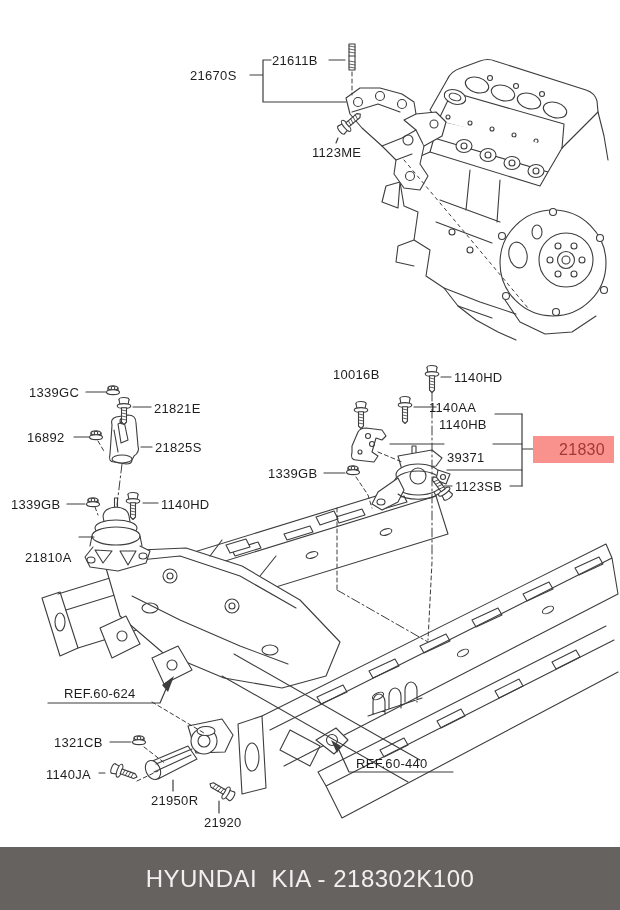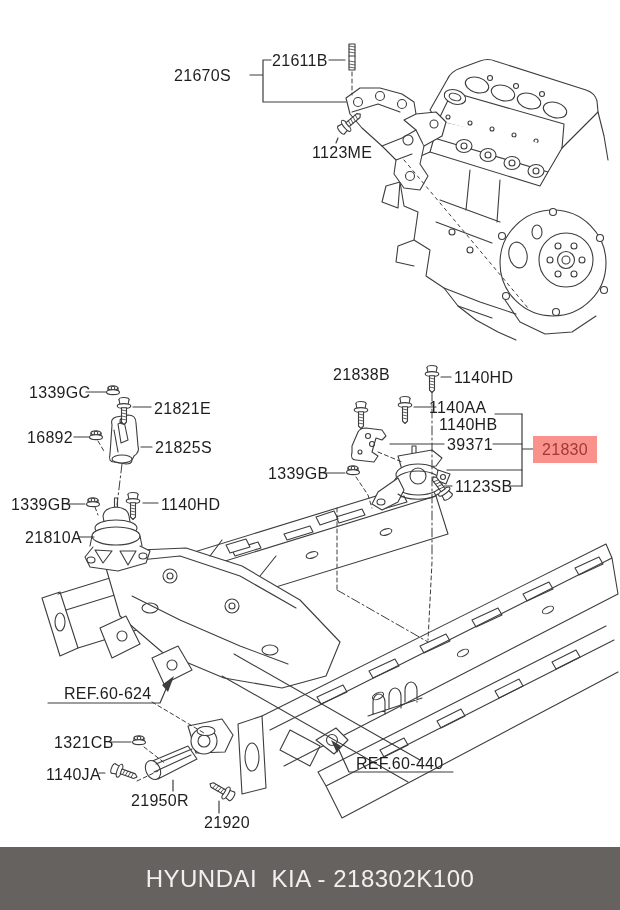--- a/index.html
+++ b/index.html
@@ -1,21 +1,21 @@
 <!DOCTYPE html>
 <html><head>
 <meta charset="utf-8">
 <style>
   html,body{margin:0;padding:0;background:#ffffff;}
   #stage{position:relative;width:620px;height:910px;background:#ffffff;overflow:hidden;
          font-family:"Liberation Sans",sans-serif;}
   #art{position:absolute;left:0;top:0;}
-  .lbl{position:absolute;font-size:16px;line-height:17px;color:#1e1e1e;letter-spacing:.3px;white-space:nowrap;}
+  .lbl{position:absolute;font-size:13px;line-height:17px;color:#1e1e1e;letter-spacing:.3px;white-space:nowrap;}
   .hl{position:absolute;left:533px;top:436px;width:64px;height:27px;background:#F9918C;
-      display:flex;align-items:center;justify-content:center;font-size:16px;color:#A23A32;letter-spacing:.3px;}
+      display:flex;align-items:center;justify-content:center;font-size:16px;color:#A23A32;letter-spacing:.3px;padding-left:17px;}
   #footer{position:absolute;left:0;top:847px;width:620px;height:63px;background:#66625F;
           display:flex;align-items:center;justify-content:center;gap:34px;}
   #footer span{color:#F2F0EE;font-size:24px;letter-spacing:.5px;white-space:pre;}
 </style>
 </head>
 <body>
 
 <div id="stage">
 
 <svg id="art" width="620" height="910" viewBox="0 0 620 910" stroke="#3D3D3D" stroke-width="1.1" fill="none" stroke-linejoin="round" stroke-linecap="round">
@@ -269,45 +269,45 @@
     <path d="M48,703 L160,703 L166,689" stroke-width="1.2"></path>
     <polygon points="174,676 162,685 168,692" fill="#3D3D3D" stroke="none"></polygon>
   </g>
   <g>
     <path d="M453,772 L349,772 L339,750" stroke-width="1.2"></path>
     <polygon points="331,740 341,746 337,753" fill="#3D3D3D" stroke="none"></polygon>
   </g>
 </svg>
 
   <div class="lbl" style="left:272px;top:52px">21611B</div>
-  <div class="lbl" style="left:174px;top:67px">21670S</div>
+  <div class="lbl" style="left:190px;top:67px">21670S</div>
   <div class="lbl" style="left:312px;top:144px">1123ME</div>
 
   <div class="lbl" style="left:29px;top:384px">1339GC</div>
   <div class="lbl" style="left:154px;top:400px">21821E</div>
   <div class="lbl" style="left:27px;top:429px">16892</div>
   <div class="lbl" style="left:155px;top:439px">21825S</div>
   <div class="lbl" style="left:11px;top:496px">1339GB</div>
   <div class="lbl" style="left:161px;top:496px">1140HD</div>
-  <div class="lbl" style="left:25px;top:529px">21810A</div>
-
-  <div class="lbl" style="left:333px;top:366px">21838B</div>
+  <div class="lbl" style="left:25px;top:549px">21810A</div>
+
+  <div class="lbl" style="left:333px;top:366px">10016B</div>
   <div class="lbl" style="left:454px;top:369px">1140HD</div>
   <div class="lbl" style="left:429px;top:399px">1140AA</div>
   <div class="lbl" style="left:439px;top:416px">1140HB</div>
-  <div class="lbl" style="left:447px;top:436px">39371</div>
+  <div class="lbl" style="left:447px;top:449px">39371</div>
   <div class="lbl" style="left:455px;top:478px">1123SB</div>
   <div class="lbl" style="left:268px;top:465px">1339GB</div>
 
   <div class="hl">21830</div>
 
   <div class="lbl" style="left:64px;top:685px">REF.60-624</div>
   <div class="lbl" style="left:54px;top:734px">1321CB</div>
   <div class="lbl" style="left:46px;top:766px">1140JA</div>
-  <div class="lbl" style="left:131px;top:792px">21950R</div>
+  <div class="lbl" style="left:151px;top:792px">21950R</div>
   <div class="lbl" style="left:204px;top:814px">21920</div>
   <div class="lbl" style="left:356px;top:755px">REF.60-440</div>
 
   <div id="footer">
     <span>HYUNDAI  KIA - 218302K100</span>
   </div>
 
 </div>
 
 </body></html>

